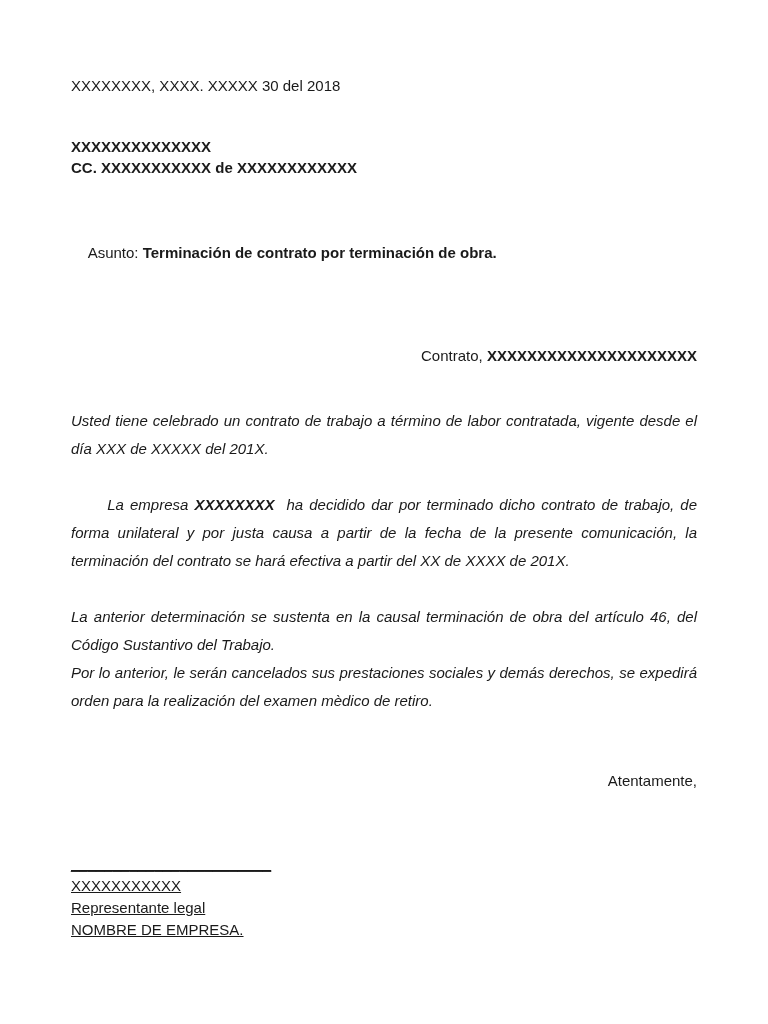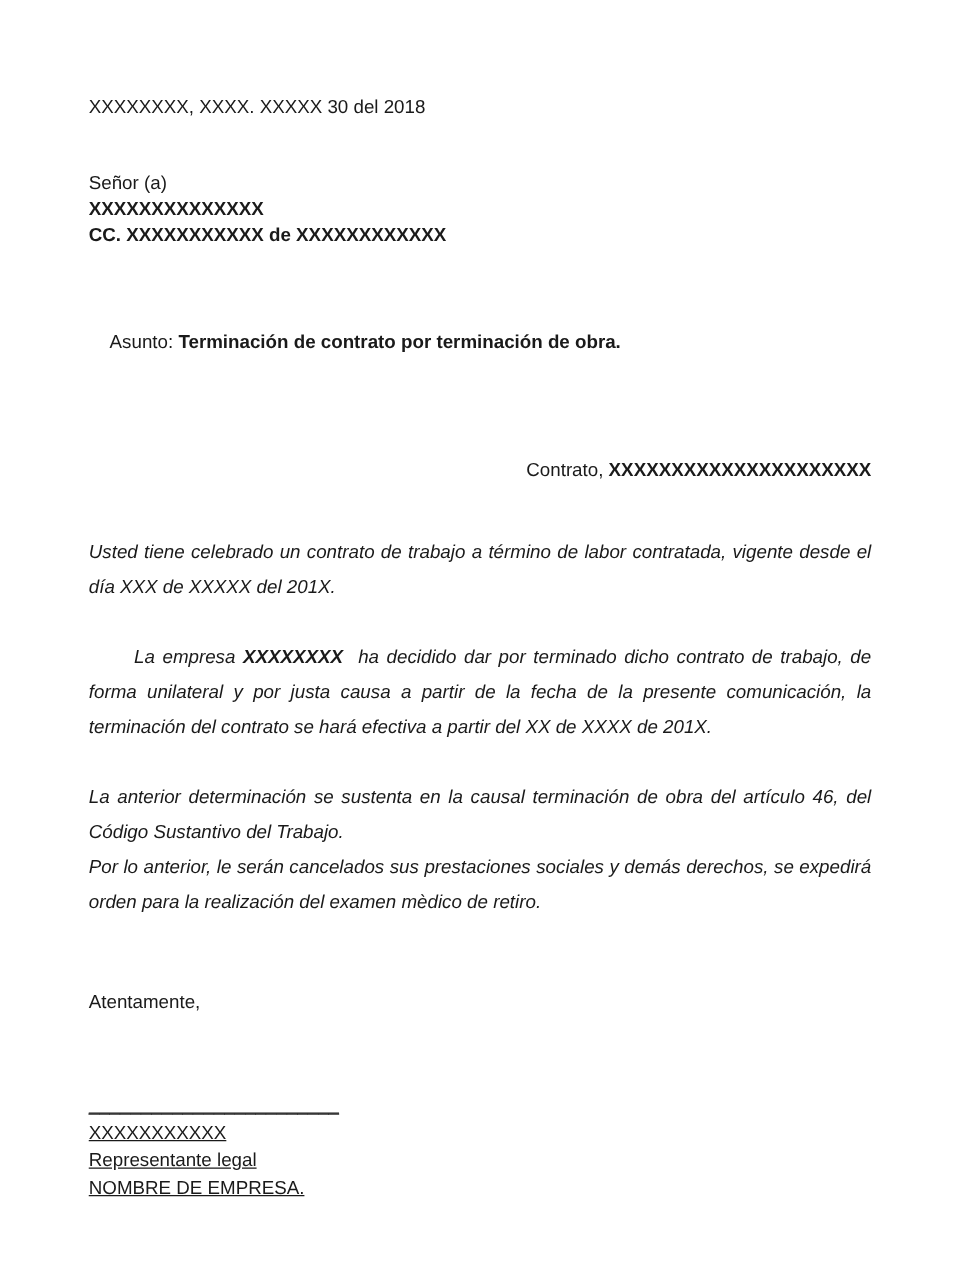--- a/index.html
+++ b/index.html
@@ -33,33 +33,32 @@
   .contract-line { margin-top: 40px; text-align: right; }
   .body-block { margin-top: 20px; }
   .body-block p {
     margin: 0;
     font-size: 15px;
     line-height: 28px;
     text-align: justify;
     white-space: pre-wrap;
     font-style: italic;
   }
-  .closing-line { margin-top: 55px; }
+  .closing-line { margin-top: 55px; text-align: right; }
   .signature-block { margin-top: 62px; text-decoration: underline; }
   .signature-block .line { line-height: 22px; }
 </style>
 </head>
 <body>
 
 <div class="page">
 
   <div class="line date-line">XXXXXXXX, XXXX. XXXXX 30 del 2018</div>
 
   <div class="recipient-block">
-    <div class="line">Señor (a)</div>
     <div class="line bold">XXXXXXXXXXXXXX</div>
     <div class="line bold">CC. XXXXXXXXXXX de XXXXXXXXXXXX</div>
   </div>
 
   <div class="line subject-line">
     <span>Asunto: </span><span class="bold">Terminación de contrato por terminación de obra.</span>
   </div>
 
   <div class="line contract-line">
     <span>Contrato, </span><span class="bold">XXXXXXXXXXXXXXXXXXXXX</span>

